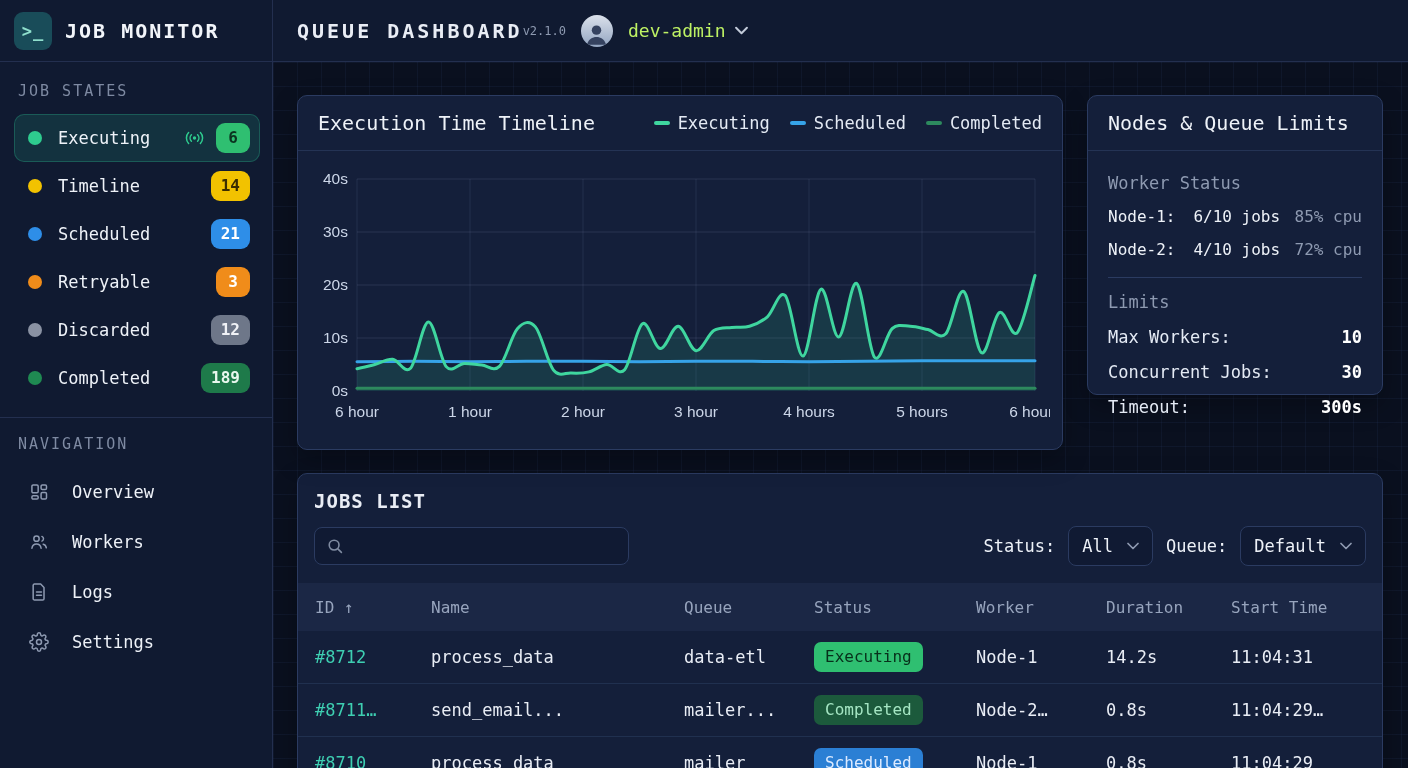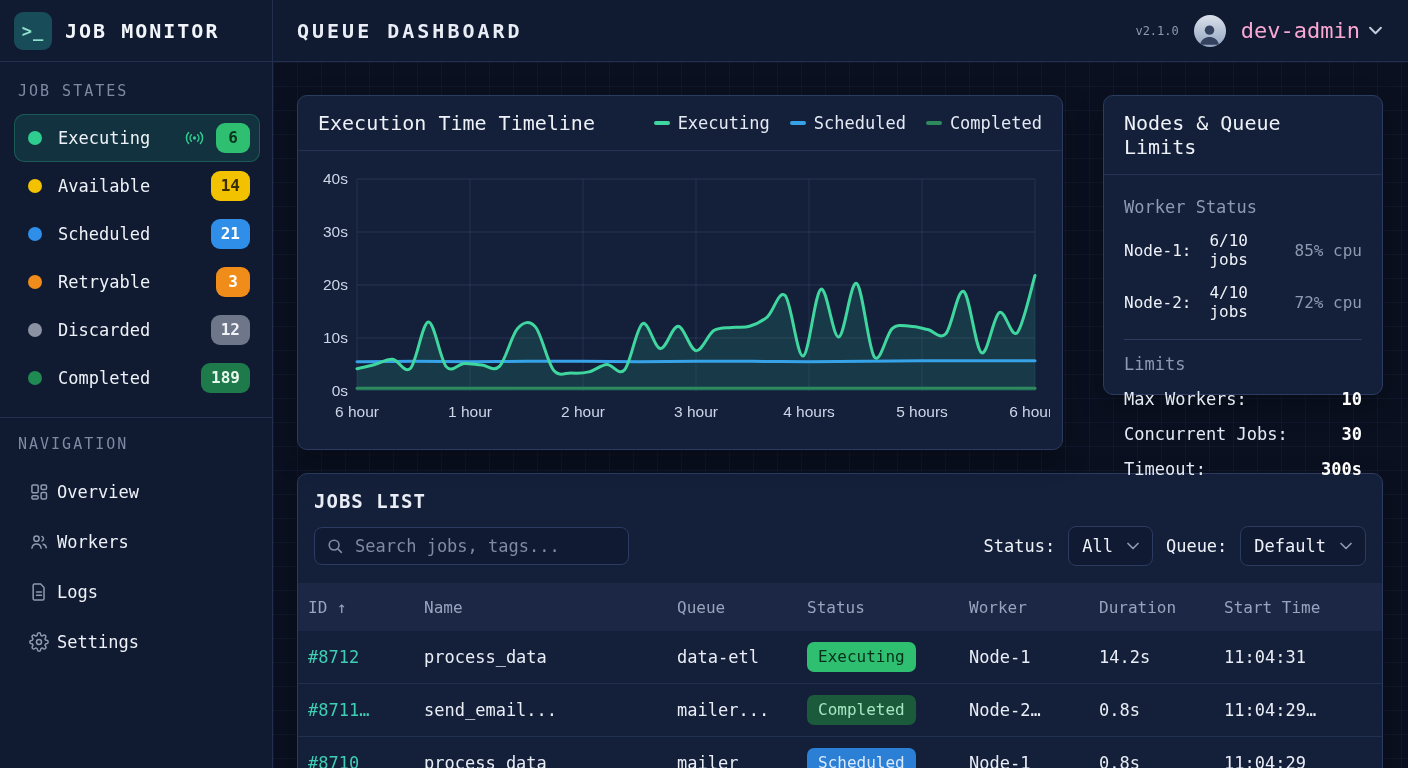--- a/index.html
+++ b/index.html
@@ -5,47 +5,47 @@
   html,body{margin:0;padding:0}
   body{width:1408px;height:768px;overflow:hidden;background:#0a1120;color:#e9edf5;
        font-family:"DejaVu Sans Mono","Liberation Mono",monospace;}
   .app{display:grid;grid-template-columns:273px 1135px;grid-template-rows:62px 706px;width:1408px;height:768px}
 
   
   .topbar{grid-column:1/3;display:flex;background:#101a31;border-bottom:1px solid #232f4f;box-sizing:border-box}
   .topbar-left{flex:0 0 273px;display:flex;align-items:center;gap:13px;padding-left:14px;border-right:1px solid #232f4f;box-sizing:border-box;cursor:pointer}
   .logo-ico{width:38px;height:38px;border-radius:9px;background:#194c59;display:flex;align-items:center;justify-content:center;color:#8fe0cd;font-size:17px;font-weight:bold;letter-spacing:1px}
   .app-title{font-size:20px;font-weight:bold;letter-spacing:2px;color:#f2f5fa}
-  .topbar-main{flex:1;display:flex;align-items:center;justify-content:space-between;padding:0 26px 0 24px}
+  .topbar-main{flex:1;display:flex;align-items:center;justify-content:flex-start;padding:0 26px 0 24px}
   .page-title{font-size:20px;font-weight:bold;letter-spacing:3px}
   .topbar-right{display:flex;align-items:center;gap:15px}
   .version{color:#8e9ab1;font-size:12px}
   .avatar{width:32px;height:32px;border-radius:50%;background:linear-gradient(180deg,#dbe1eb 0%,#93a5c1 100%);overflow:hidden;display:flex;align-items:flex-end;justify-content:center;cursor:pointer}
   .avatar svg{width:27px;height:27px;display:block}
-  .user-menu{display:flex;align-items:center;gap:9px;font-size:22px;color:#f9a8d4;cursor:pointer}
+  .user-menu{display:flex;align-items:center;gap:9px;font-size:18px;color:#bef264;cursor:pointer}
 
   
   .sidebar{background:#101a31;border-right:1px solid #232f4f;padding:14px 12px 0 14px;box-sizing:border-box;overflow:hidden}
   .side-label{color:#7e8aa2;font-size:15px;letter-spacing:2px;margin:6px 4px 14px}
   .state-item{display:flex;align-items:center;height:48px;padding:0 10px 0 14px;border-radius:10px;cursor:pointer}
   .state-item.active{background:rgba(46,196,150,0.14);box-shadow:inset 0 0 0 1px rgba(46,196,150,0.28)}
   .dot{width:14px;height:14px;border-radius:50%;margin-right:16px;flex:0 0 14px}
   .state-label{font-size:17px;flex:1;color:#eef2f8}
   .live-icon{margin-right:10px;display:flex;align-items:center}
   .badge{min-width:14px;text-align:center;padding:5px 10px;border-radius:9px;font-size:16px;font-weight:bold;line-height:1.3}
   .side-divider{height:1px;background:#232f4f;margin:15px -12px 0 -14px}
-  .nav-item{display:flex;align-items:center;gap:8px;height:50px;padding:0 10px 0 15px;font-size:17px;color:#eef2f8;cursor:pointer}
+  .nav-item{display:flex;align-items:center;gap:23px;height:50px;padding:0 10px 0 15px;font-size:17px;color:#eef2f8;cursor:pointer}
   .nav-item svg{width:20px;height:20px;stroke:#8e9ab1;fill:none;stroke-width:1.8;stroke-linecap:round;stroke-linejoin:round;flex:0 0 20px}
 
   
   .main{background:#0a101f;
         background-image:linear-gradient(rgba(86,120,200,0.07) 1px,transparent 1px),
                          linear-gradient(90deg,rgba(86,120,200,0.07) 1px,transparent 1px);
         background-size:24px 24px;padding:33px 25px 0 24px;box-sizing:border-box;overflow:hidden}
-  .row1{display:flex;gap:40px}
+  .row1{display:flex;gap:24px}
   .panel{background:#141f3a;border:1px solid #2b3b61;border-radius:10px;box-sizing:border-box;box-shadow:0 10px 26px rgba(0,0,0,0.28)}
   .panel-head{display:flex;align-items:center;justify-content:space-between;padding:15px 20px;border-bottom:1px solid #243354}
   .panel-title{font-size:20px;color:#eef2f8}
 
   .chart-panel{width:766px;height:355px;flex:0 0 766px}
   .legend{display:flex;gap:20px;align-items:center}
   .lg-item{display:flex;align-items:center;gap:8px;font-size:17px;color:#e4eaf4}
   .dash{width:16px;height:4px;border-radius:2px;display:inline-block}
   .chart-body{padding:4px 12px 0 12px}
 
@@ -68,21 +68,21 @@
   .search-box{display:flex;align-items:center;gap:10px;width:315px;height:38px;border:1px solid #2b3b61;border-radius:8px;background:#101a33;padding:0 12px;box-sizing:border-box;cursor:text}
   .search-box svg{width:16px;height:16px;stroke:#7f8ba1;fill:none;stroke-width:1.8;stroke-linecap:round;flex:0 0 16px}
   .search-box input{background:transparent;border:none;outline:none;color:#dfe6f2;font:17px "DejaVu Sans Mono","Liberation Mono",monospace;width:100%}
   .search-box input::placeholder{color:#7f8ba1}
   .filters{display:flex;align-items:center;gap:13px}
   .f-label{font-size:17px;color:#eef2f8}
   .select{display:flex;align-items:center;gap:14px;height:38px;border:1px solid #2b3b61;border-radius:8px;background:#101a33;padding:0 13px;font-size:17px;color:#eef2f8;cursor:pointer}
 
   .thead,.trow{display:grid;grid-template-columns:116px 253px 130px 162px 130px 125px 1fr;align-items:center}
   .thead{background:#1b2745;height:48px;color:#97a4bd;font-size:16px}
-  .thead>span,.trow>span{padding-left:10px;box-sizing:border-box;white-space:nowrap;overflow:hidden}
+  .thead>span,.trow>span{padding-left:17px;box-sizing:border-box;white-space:nowrap;overflow:hidden}
   .thead>span{cursor:pointer}
   .trow{height:52px;border-bottom:1px solid #20304f;font-size:17px;cursor:pointer}
   .td-id{color:#3ecfb2}
   .sbadge{display:inline-block;padding:5px 11px;border-radius:7px;font-size:16px;line-height:1.3}
   .chev{flex:0 0 auto}
 </style>
 </head>
 <body>
 
 <div class="app">
@@ -127,21 +127,21 @@
             <path d="M14.1 4.8 a4.6 4.6 0 0 1 0 6.4"></path>
           <path d="M5.1 13.4 a7.8 7.8 0 0 1 0-10.8"></path>
             <path d="M16.9 2.6 a7.8 7.8 0 0 1 0 10.8"></path>
         </svg>
       </span>
       <span class="badge" style="background-color: rgb(47, 191, 113); color: rgb(11, 51, 32);">6</span>
     </div>
 
     <div class="state-item">
       <span class="dot" style="background-color: rgb(242, 194, 0);"></span>
-      <span class="state-label">Available</span>
+      <span class="state-label">Timeline</span>
       <span class="badge" style="background-color: rgb(242, 194, 0); color: rgb(58, 45, 0);">14</span>
     </div>
 
     <div class="state-item">
       <span class="dot" style="background-color: rgb(46, 142, 232);"></span>
       <span class="state-label">Scheduled</span>
       <span class="badge" style="background-color: rgb(46, 142, 232); color: rgb(255, 255, 255);">21</span>
     </div>
 
     <div class="state-item">
@@ -286,21 +286,20 @@
     </div>
 
     <section class="panel jobs-panel">
       <div class="jobs-title">JOBS LIST</div>
       <div class="jobs-controls">
         <label class="search-box">
           <svg viewBox="0 0 18 18">
               <circle cx="8" cy="8" r="5.5"></circle>
               <path d="M12.5 12.5 L16.2 16.2"></path>
             </svg>
-          <input type="text" placeholder="Search jobs, tags..." style="">
         </label>
         <div class="filters">
           <span class="f-label">Status:</span>
           <div class="select">
             <span>All</span>
             <svg class="chev" width="12" height="8" viewBox="0 0 12 8">
                 <path d="M1 1.5 L6 6.5 L11 1.5" stroke="#8e9ab1" stroke-width="1.7" fill="none" stroke-linecap="round" stroke-linejoin="round"></path>
               </svg>
           </div>
           <span class="f-label">Queue:</span>

